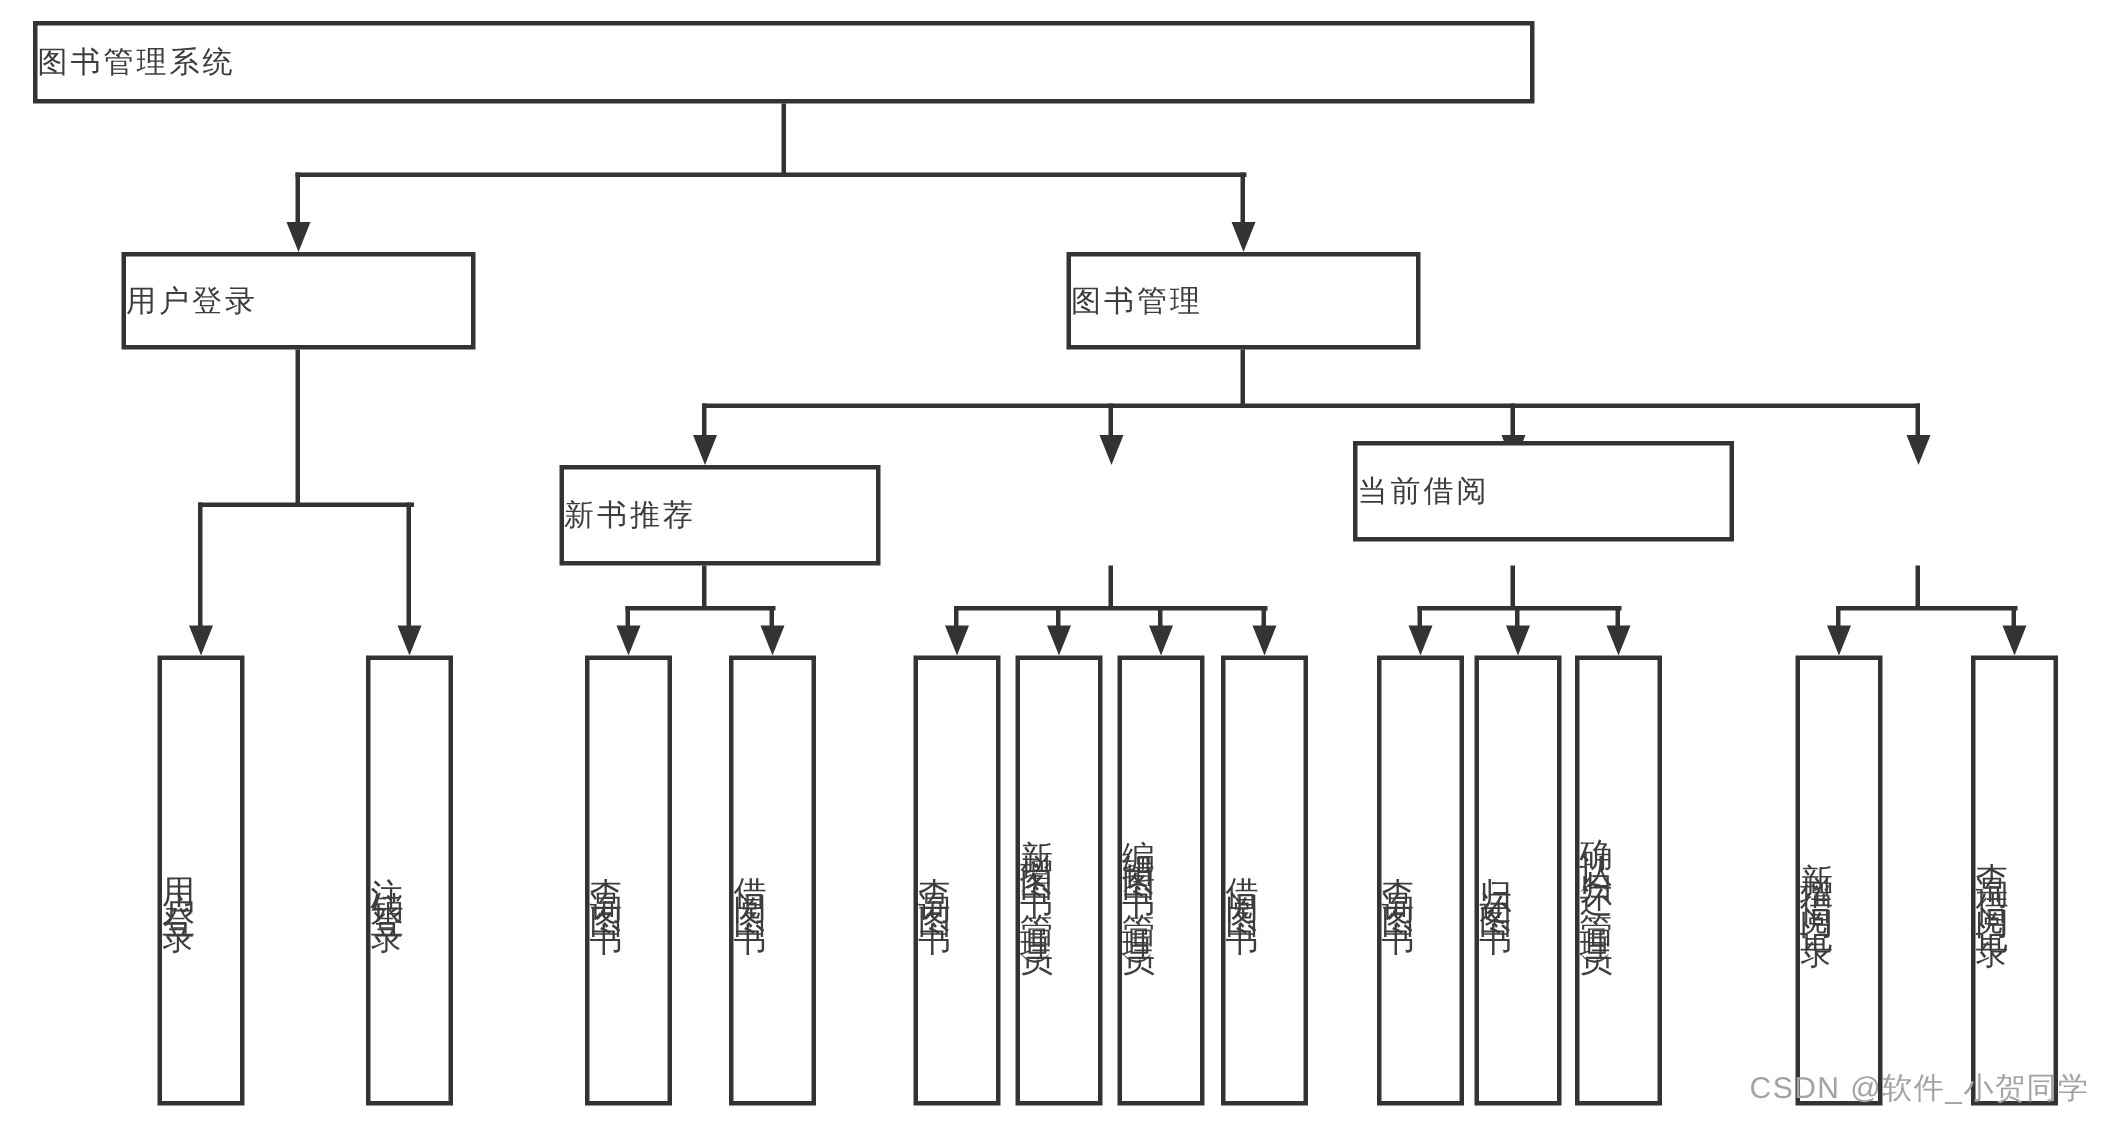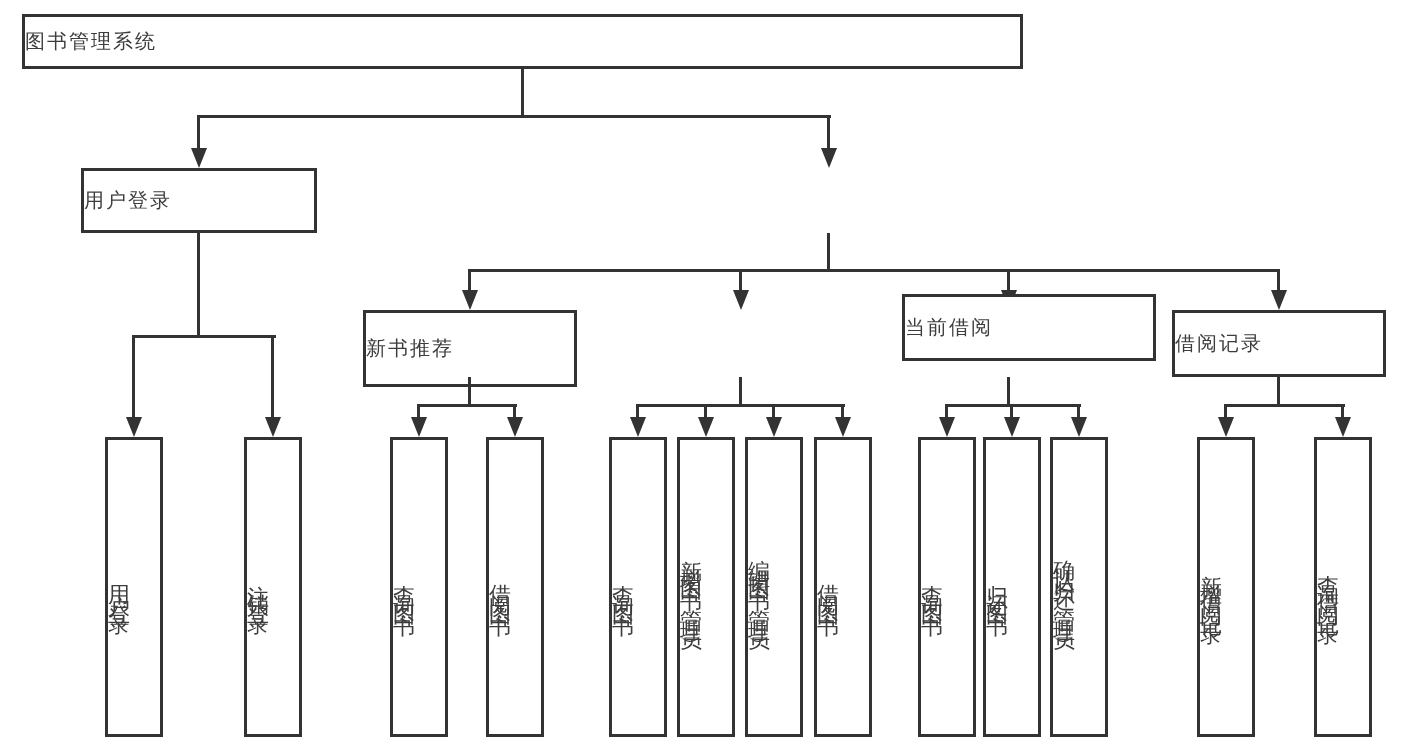--- a/index.html
+++ b/index.html
@@ -47,47 +47,47 @@
   <div class="vl" style="left:521px;top:69px;height:48px"></div>
   <div class="hl" style="left:197px;top:115px;width:634px"></div>
   <div class="vl" style="left:197px;top:115px;height:35px"></div>
   <div class="arw" style="left:191px;top:148px"></div>
   <div class="vl" style="left:827px;top:115px;height:35px"></div>
   <div class="arw" style="left:821px;top:148px"></div>
 
   <div class="box" style="left:81px;top:168px;width:236px;height:65px">
     <span class="lbl">用户登录</span>
   </div>
+  <div class="box" style="left:711px;top:168px;width:236px;height:65px">
+    <span class="lbl">图书管理</span>
+  </div>
 
   <div class="vl" style="left:197px;top:233px;height:104px"></div>
   <div class="hl" style="left:132px;top:335px;width:144px"></div>
   <div class="vl" style="left:132px;top:335px;height:84px"></div>
   <div class="arw" style="left:126px;top:417px"></div>
   <div class="vl" style="left:271px;top:335px;height:84px"></div>
   <div class="arw" style="left:265px;top:417px"></div>
 
   <div class="vl" style="left:827px;top:233px;height:39px"></div>
   <div class="hl" style="left:468px;top:269px;width:812px"></div>
   <div class="vl" style="left:468px;top:269px;height:23px"></div>
   <div class="arw" style="left:462px;top:290px"></div>
   <div class="vl" style="left:739px;top:269px;height:23px"></div>
   <div class="arw" style="left:733px;top:290px"></div>
   <div class="vl" style="left:1007px;top:269px;height:23px"></div>
   <div class="arw" style="left:1001px;top:290px"></div>
   <div class="vl" style="left:1277px;top:269px;height:23px"></div>
   <div class="arw" style="left:1271px;top:290px"></div>
 
-  <div class="box" style="left:363px;top:310px;width:214px;height:77px">
+  <div class="box" style="left:373px;top:310px;width:214px;height:67px">
     <span class="lbl">新书推荐</span>
   </div>
   <div class="box" style="left:902px;top:294px;width:254px;height:67px">
     <span class="lbl">当前借阅</span>
-  </div>
-  <div class="box" style="left:1172px;top:310px;width:214px;height:67px">
-    <span class="lbl">借阅记录</span>
   </div>
 
   <div class="vl" style="left:468px;top:377px;height:29px"></div>
   <div class="hl" style="left:417px;top:404px;width:100px"></div>
   <div class="vl" style="left:417px;top:404px;height:15px"></div>
   <div class="arw" style="left:411px;top:417px"></div>
   <div class="vl" style="left:513px;top:404px;height:15px"></div>
   <div class="arw" style="left:507px;top:417px"></div>
 
   <div class="vl" style="left:739px;top:377px;height:29px"></div>
@@ -154,14 +154,15 @@
     <span class="lbl">确认归还（管理员）</span>
   </div>
 
   <div class="box leaf" style="left:1197px;top:437px;width:58px;height:300px">
     <span class="lbl">新增借阅记录</span>
   </div>
   <div class="box leaf" style="left:1314px;top:437px;width:58px;height:300px">
     <span class="lbl">查询借阅记录</span>
   </div>
 
+  <div class="watermark">CSDN @软件_小贺同学</div>
 
 </div>
 
 </body></html>

